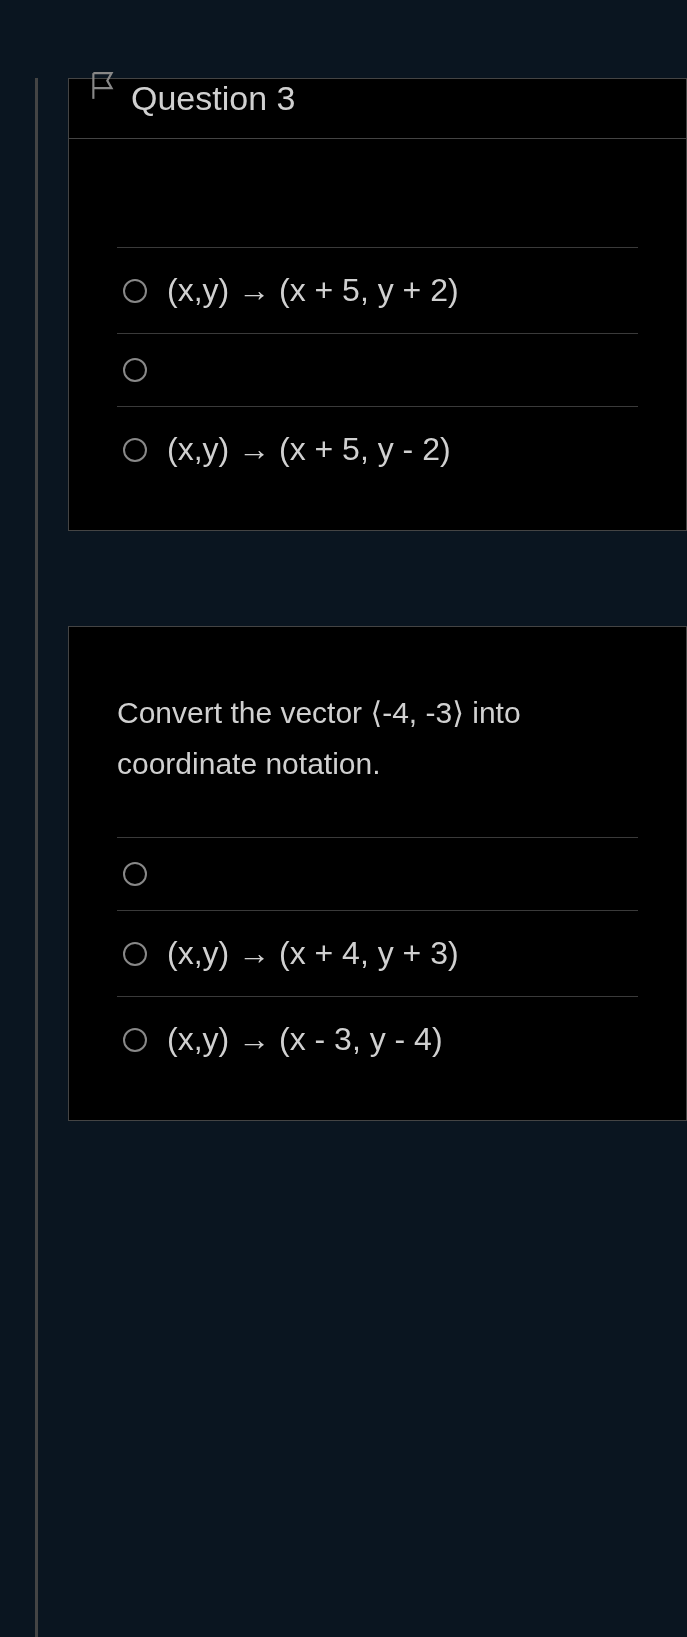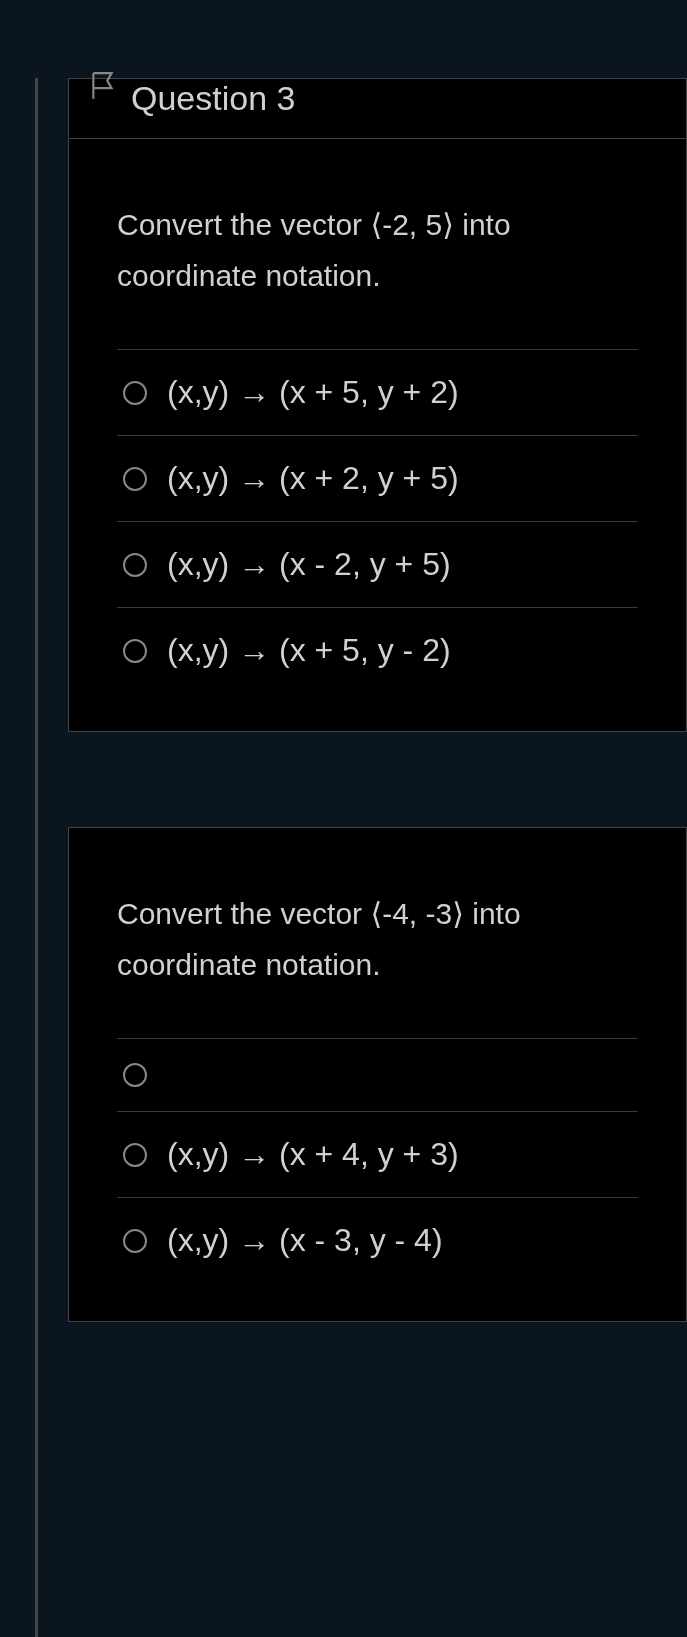--- a/index.html
+++ b/index.html
@@ -107,33 +107,27 @@
     <div class="question-header q3-first-header">
       <span class="flag-icon">
         <svg viewBox="0 0 24 28">
             <path d="M3 2 L3 26" stroke="#888" stroke-width="2" fill="none"></path>
             <path d="M3 2 L20 2 L16 9 L20 16 L3 16" stroke="#888" stroke-width="2" fill="none"></path>
           </svg>
       </span>
       <span class="question-title">Question 3</span>
     </div>
     <div class="question-body">
-      <div class="question-prompt">Convert the vector ⟨-2, 5⟩ into coordinate notation.</div>
       <div class="options-list">
         <div class="option-row">
           <span class="radio-circle"></span>
           <span class="option-label">(x,y) → (x + 5, y + 2)</span>
         </div>
         <div class="option-row">
           <span class="radio-circle"></span>
-          <span class="option-label">(x,y) → (x + 2, y + 5)</span>
-        </div>
-        <div class="option-row">
-          <span class="radio-circle"></span>
-          <span class="option-label">(x,y) → (x - 2, y + 5)</span>
         </div>
         <div class="option-row">
           <span class="radio-circle"></span>
           <span class="option-label">(x,y) → (x + 5, y - 2)</span>
         </div>
       </div>
     </div>
   </div>
 
   <div class="question-block">

